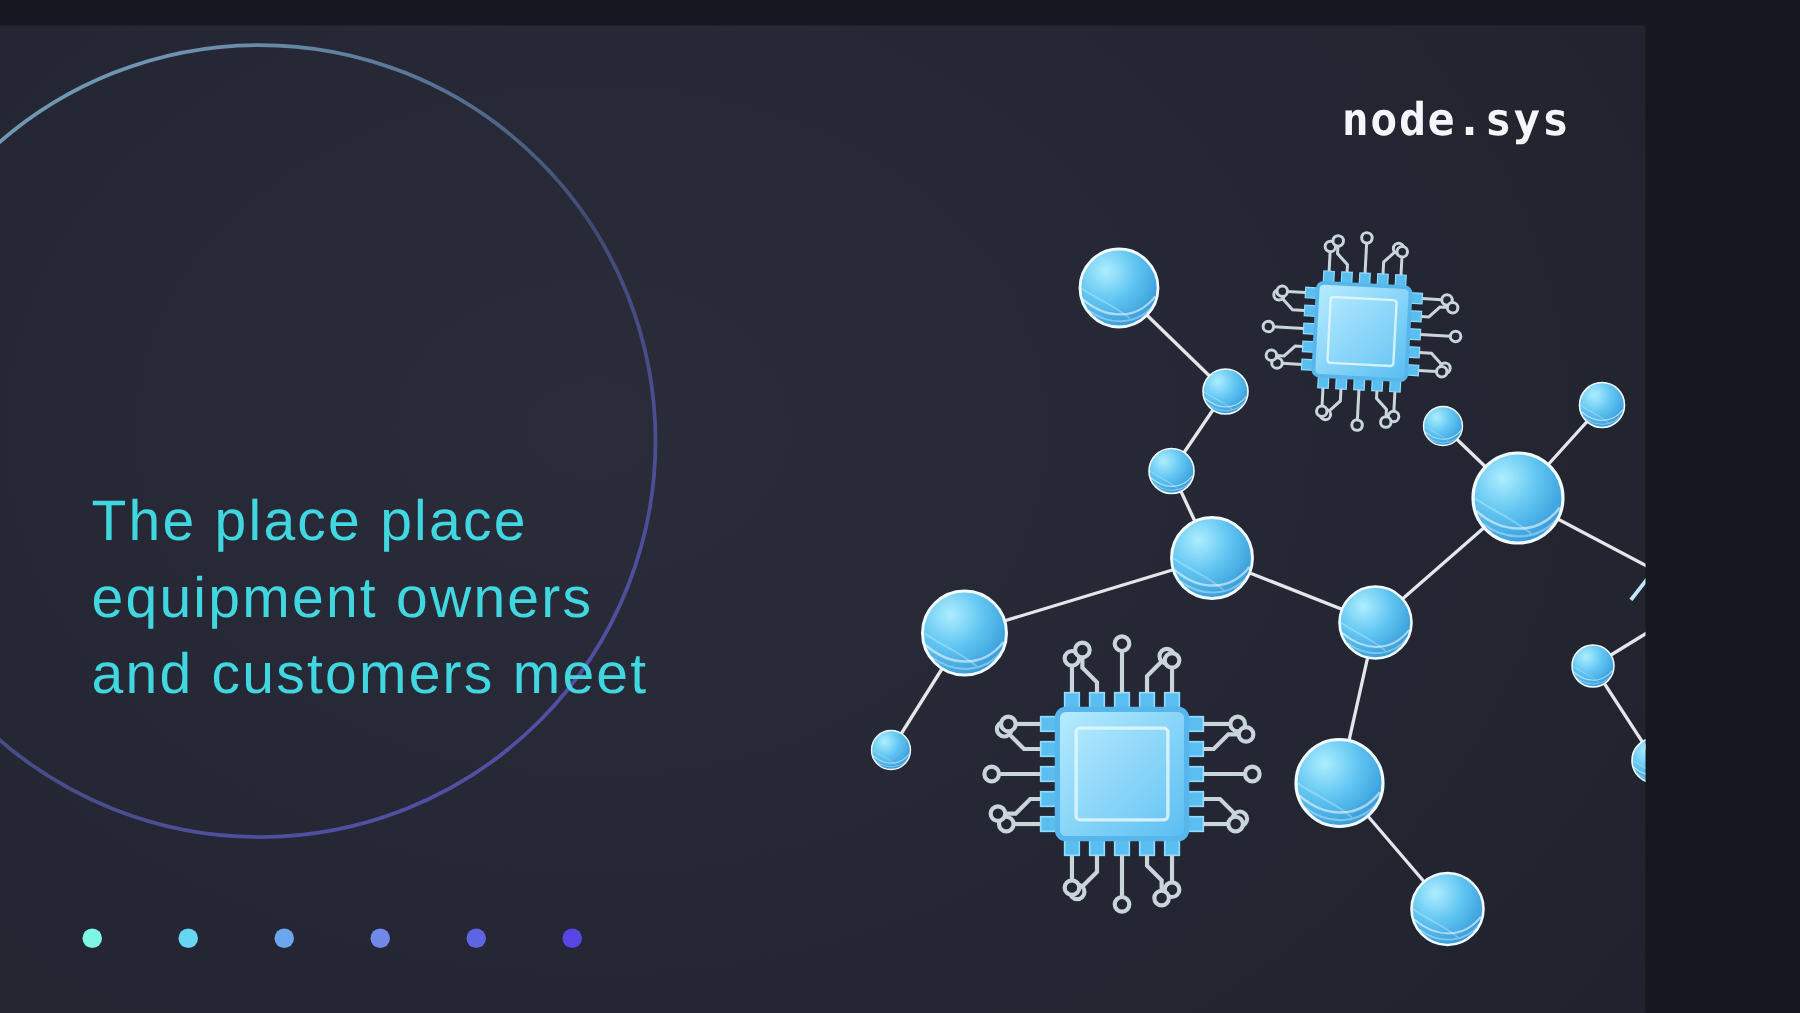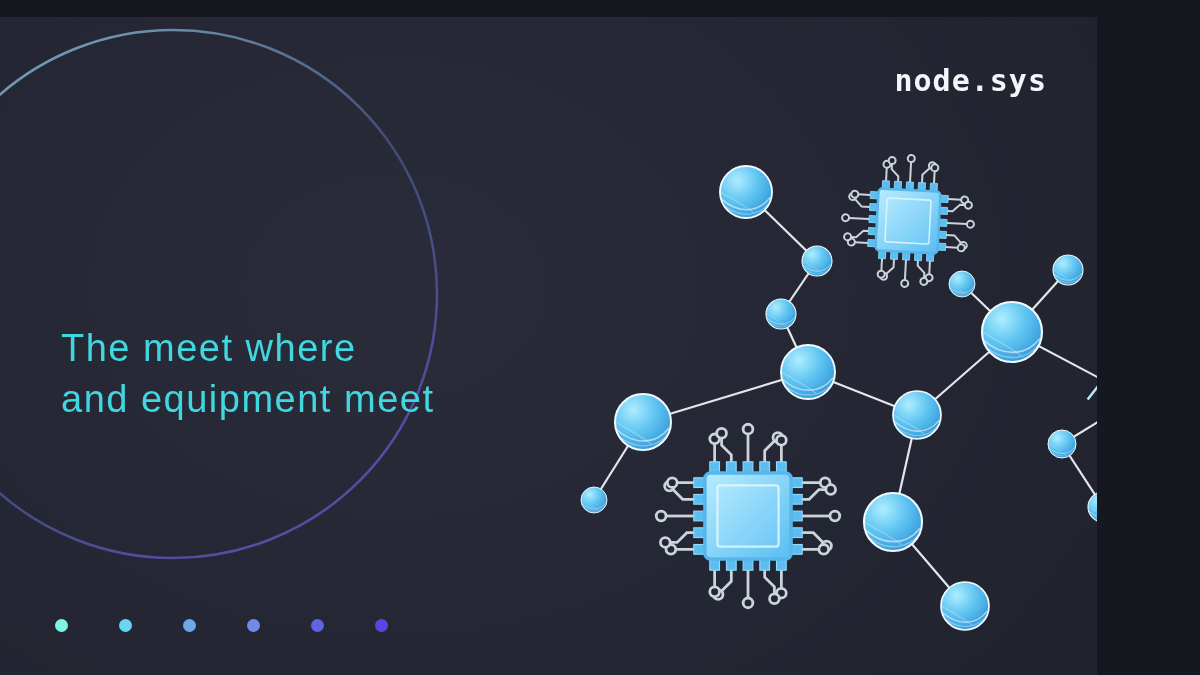--- a/index.html
+++ b/index.html
@@ -128,22 +128,23 @@
         <use href="#nodeSym" transform="translate(1103 490) scale(0.536)"></use>
         <use href="#chipSym" transform="translate(908 204) rotate(3) scale(1)"></use>
         <use href="#chipSym" transform="translate(748 499) rotate(0) scale(1.39)"></use>
       </g>
   </svg>
 
   <div class="logo">node.sys</div>
 
 
   <div class="subtitle">
-    <span>The meet where</span>
-    <span>and equipment meet</span>
+    <span>The place place</span>
+    <span>equipment owners</span>
+    <span>and customers meet</span>
   </div>
 
   <div class="dots">
       <span style="background: rgb(126, 246, 230);"></span>
       <span style="background: rgb(103, 215, 241);"></span>
       <span style="background: rgb(107, 167, 236);"></span>
       <span style="background: rgb(113, 138, 234);"></span>
       <span style="background: rgb(95, 100, 226);"></span>
       <span style="background: rgb(88, 69, 229);"></span>
     </div>

